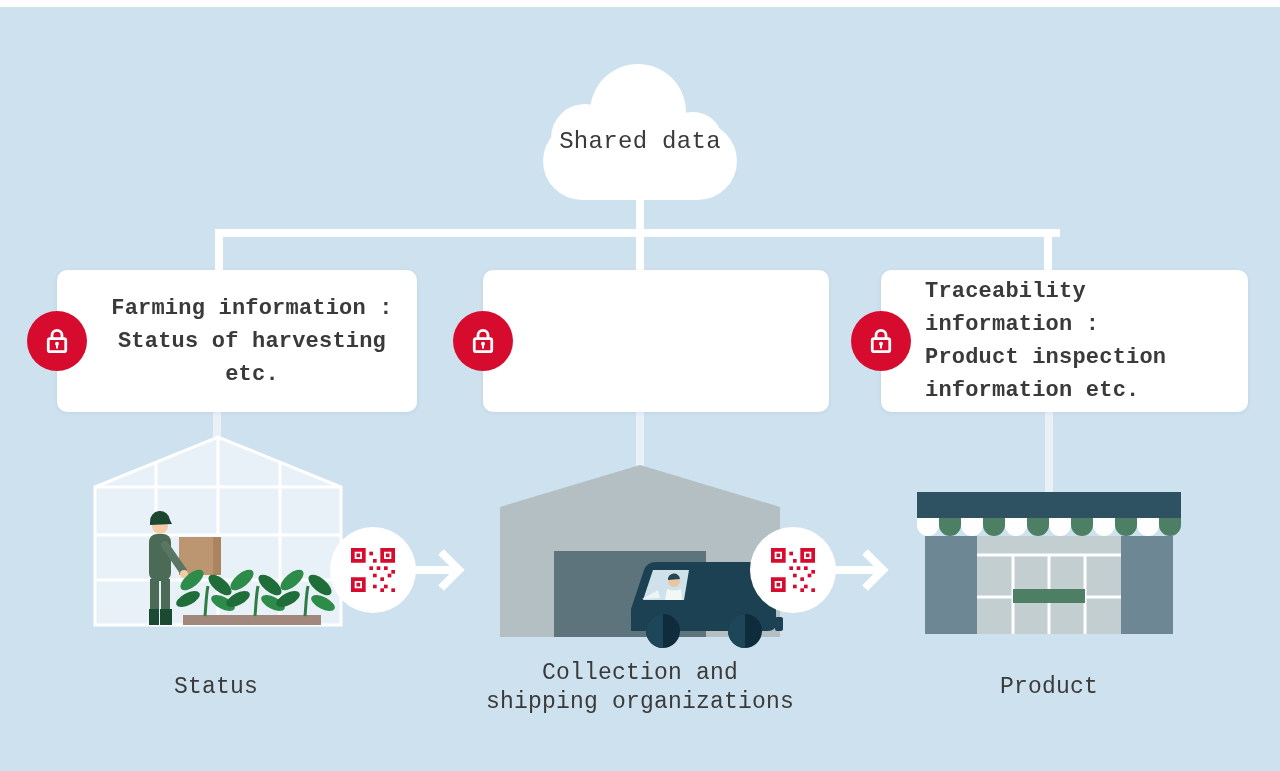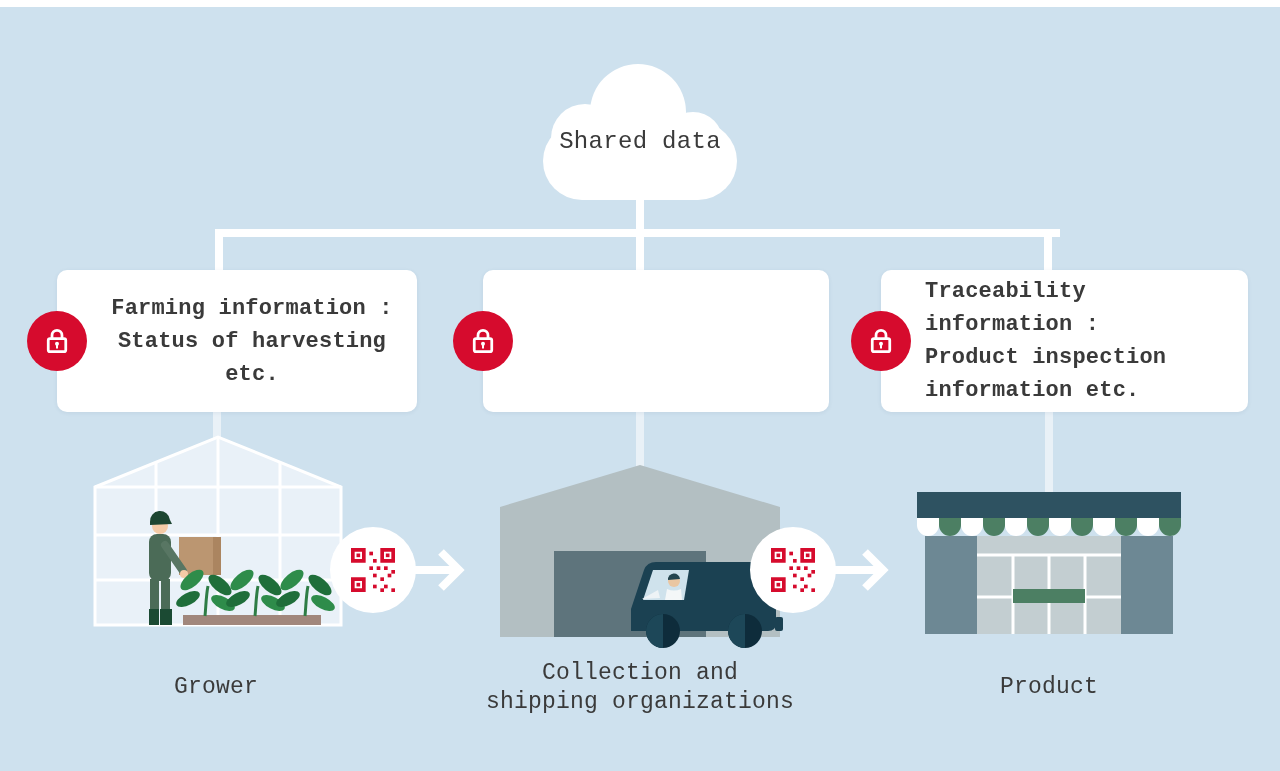--- a/index.html
+++ b/index.html
@@ -267,18 +267,18 @@
       <rect x="36" y="40" width="4" height="4"></rect>
         <rect x="44" y="44" width="4" height="4"></rect>
       <rect x="32" y="44" width="4" height="4"></rect>
     </svg>
   </div>
   <svg class="flow-arrow ar2" width="58" height="44" viewBox="0 0 58 44">
     <path d="M0,22 H46" stroke="#ffffff" stroke-width="8" fill="none"></path>
     <path d="M33,4 L51,22 L33,40" stroke="#ffffff" stroke-width="8" fill="none"></path>
   </svg>
 
-  <div class="flow-label lbl1">Grower</div>
+  <div class="flow-label lbl1">Status</div>
   <div class="flow-label lbl2">Collection and
 shipping organizations</div>
   <div class="flow-label lbl3">Product</div>
 
 </div>
 
 </body></html>

